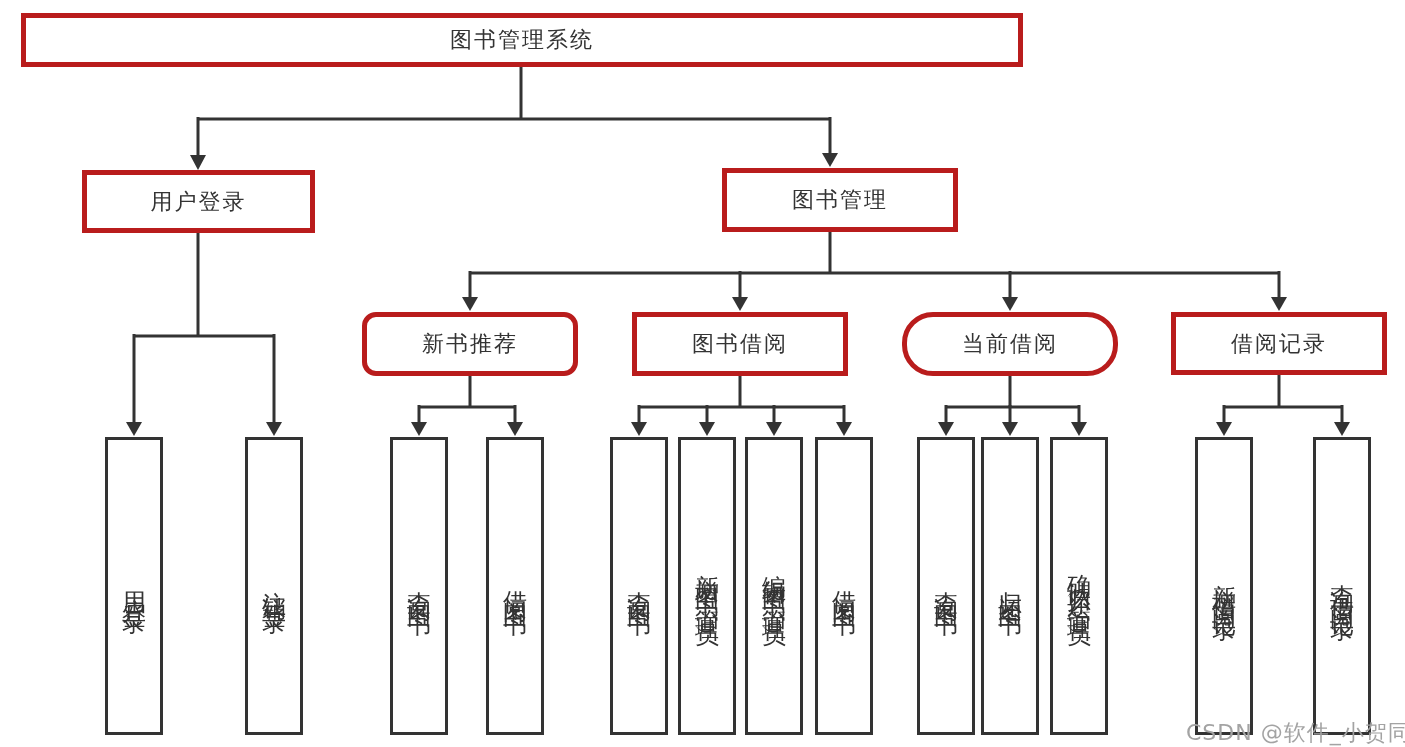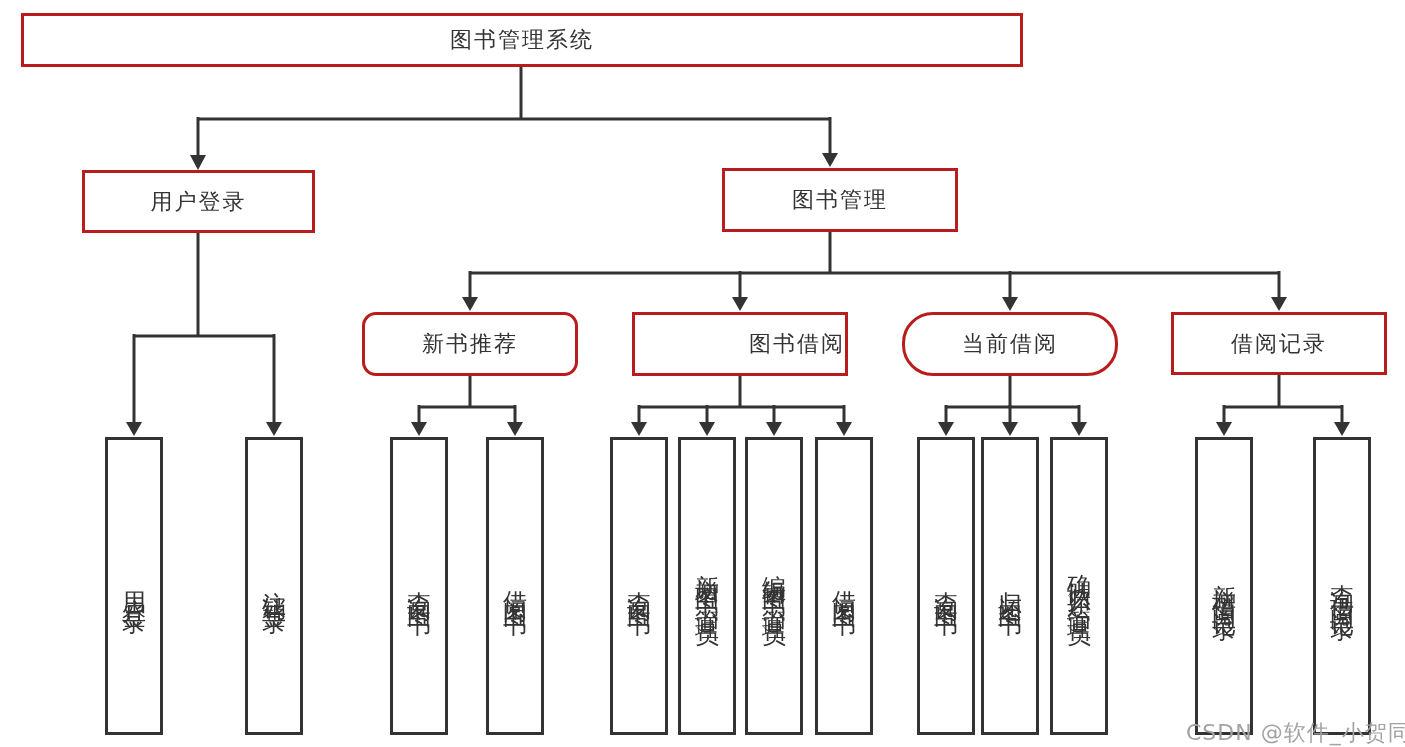--- a/index.html
+++ b/index.html
@@ -16,21 +16,21 @@
     overflow: hidden;
   }
   #connectors {
     position: absolute;
     left: 0; top: 0;
     z-index: 0;
   }
   .hbox {
     position: absolute;
     box-sizing: border-box;
-    border: 3px solid #b91c1c;
+    border: 5px solid #b91c1c;
     background: #ffffff;
     display: flex;
     align-items: center;
     justify-content: center;
     color: #333333;
     font-size: 22px;
     letter-spacing: 2px;
     z-index: 1;
   }
   .vbox {
@@ -151,21 +151,21 @@
   <div class="hbox" style="left:82px; top:170px; width:233px; height:63px;">
     <span>用户登录</span>
   </div>
   <div class="hbox" style="left:712px; top:168px; width:236px; height:64px;margin-left:10px;">
     <span>图书管理</span>
   </div>
 
   <div class="hbox" style="left:362px; top:312px; width:216px; height:64px;border-radius:14px;">
     <span>新书推荐</span>
   </div>
-  <div class="hbox" style="left:632px; top:312px; width:216px; height:64px;justify-content:flex-end;">
+  <div class="hbox" style="left:632px; top:312px; width:216px; height:64px;">
     <span>图书借阅</span>
   </div>
   <div class="hbox" style="left:902px; top:312px; width:216px; height:64px;border-radius:31px;">
     <span>当前借阅</span>
   </div>
   <div class="hbox" style="left:1171px; top:312px; width:216px; height:63px;">
     <span>借阅记录</span>
   </div>
 
   <div class="vbox" style="left:105px;">

